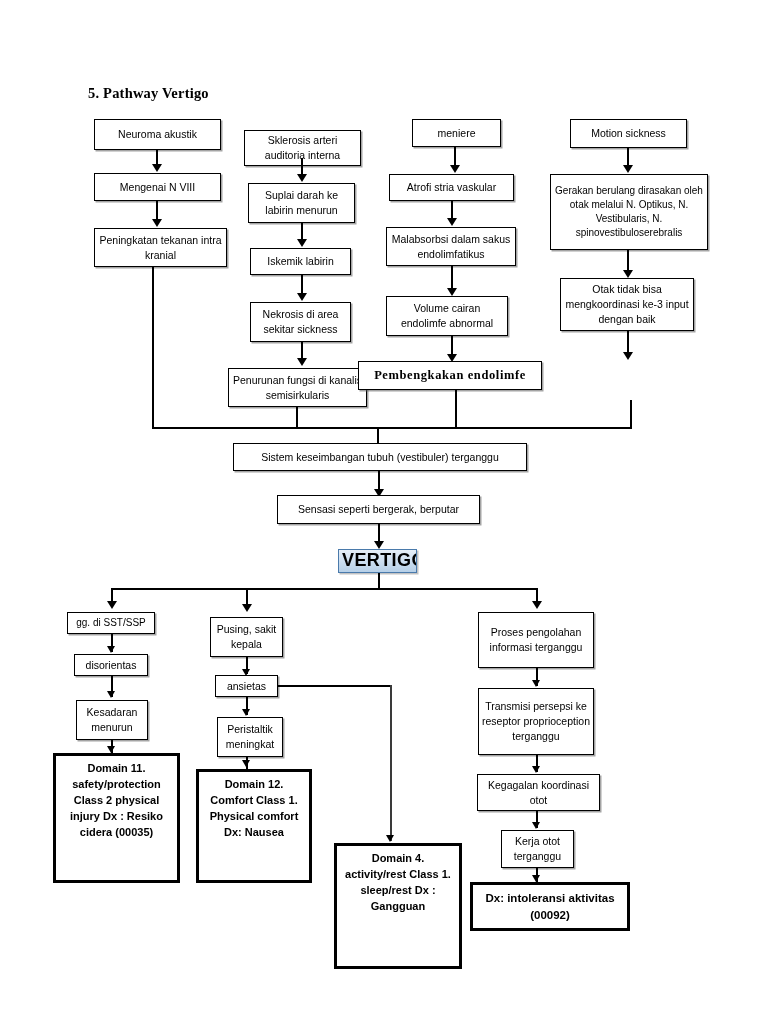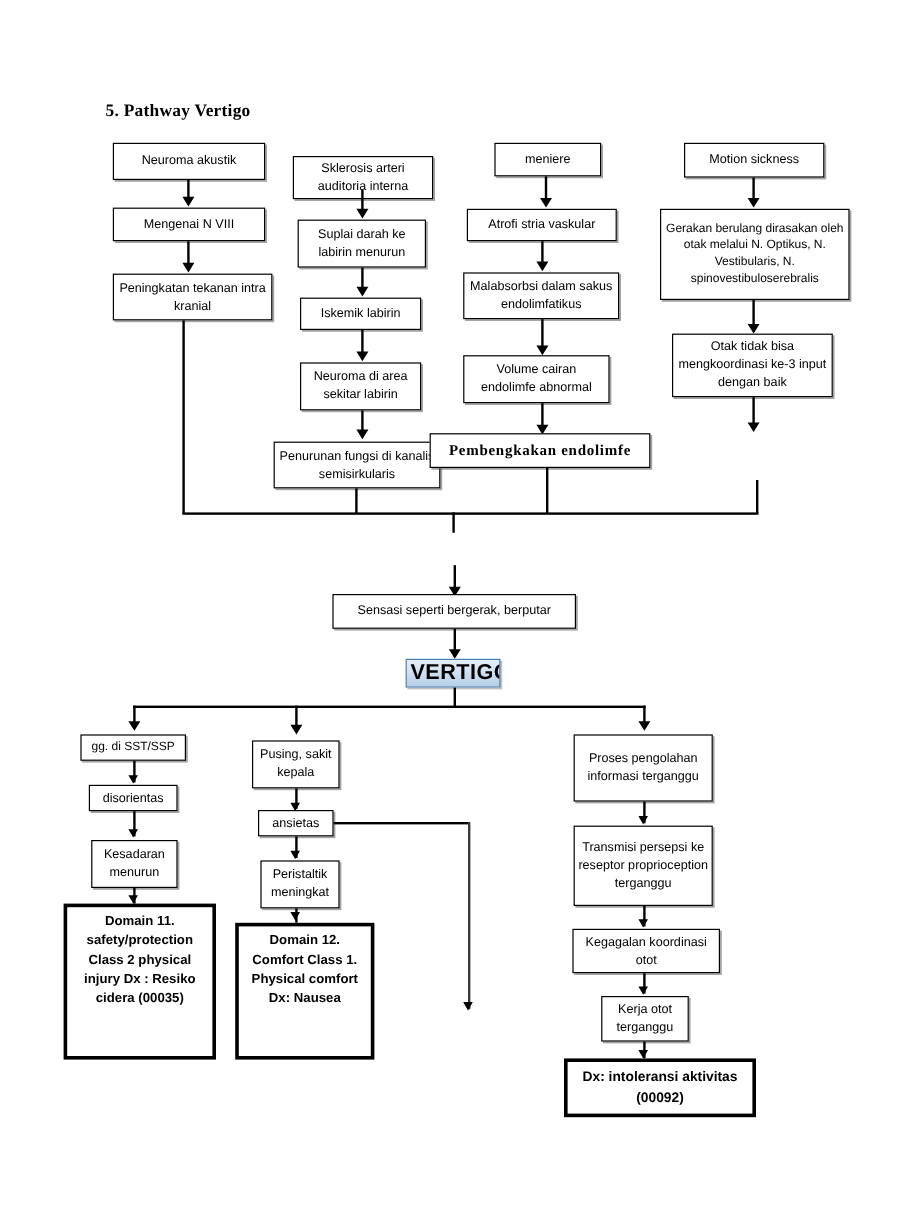--- a/index.html
+++ b/index.html
@@ -146,21 +146,21 @@
   <div class="vline" style="left:301px; top:223px; height:22px;"></div>
   <div class="arrow" style="left:297px; top:239px;"></div>
 
   <div class="box" style="left:250px; top:248px; width:101px; height:27px;">
     <span>Iskemik labirin</span>
   </div>
   <div class="vline" style="left:301px; top:275px; height:24px;"></div>
   <div class="arrow" style="left:297px; top:293px;"></div>
 
   <div class="box" style="left:250px; top:302px; width:101px; height:40px;">
-    <span>Neuroma di area sekitar labirin</span>
+    <span>Nekrosis di area sekitar sickness</span>
   </div>
   <div class="vline" style="left:301px; top:342px; height:22px;"></div>
   <div class="arrow" style="left:297px; top:358px;"></div>
 
   <div class="box" style="left:228px; top:368px; width:139px; height:39px;">
     <span>Penurunan fungsi di kanalis semisirkularis</span>
   </div>
   <div class="vline" style="left:296px; top:407px; height:21px;"></div>
 
   <div class="box" style="left:412px; top:119px; width:89px; height:28px;">
@@ -208,20 +208,23 @@
     <span>Otak tidak bisa mengkoordinasi ke-3 input dengan baik</span>
   </div>
   <div class="vline" style="left:627px; top:331px; height:27px;"></div>
   <div class="arrow" style="left:623px; top:352px;"></div>
 
   <div class="vline" style="left:630px; top:400px; height:28px;"></div>
 
   <div class="hline" style="left:152px; top:427px; width:480px;"></div>
   <div class="vline" style="left:377px; top:427px; height:17px;"></div>
 
+  <div class="box" style="left:233px; top:443px; width:294px; height:28px;">
+    <span>Sistem keseimbangan tubuh  (vestibuler) terganggu</span>
+  </div>
   <div class="vline" style="left:378px; top:471px; height:24px;"></div>
   <div class="arrow" style="left:374px; top:489px;"></div>
 
   <div class="box" style="left:277px; top:495px; width:203px; height:29px;">
     <span>Sensasi seperti bergerak, berputar</span>
   </div>
   <div class="vline" style="left:378px; top:524px; height:23px;"></div>
   <div class="arrow" style="left:374px; top:541px;"></div>
 
   <div class="box vertigo" style="left:338px; top:549px; width:79px; height:24px;">
@@ -282,20 +285,23 @@
   <div class="box" style="left:217px; top:717px; width:66px; height:40px;">
     <span>Peristaltik meningkat</span>
   </div>
   <div class="vline" style="left:246px; top:757px; height:12px;"></div>
   <div class="arrow small" style="left:242px; top:760px;"></div>
 
   <div class="box diag" style="left:196px; top:769px; width:116px; height:114px;">
     <span>Domain 12. Comfort Class 1. Physical comfort Dx: Nausea</span>
   </div>
 
+  <div class="box diag" style="left:334px; top:843px; width:128px; height:126px;">
+    <span>Domain 4. activity/rest Class 1. sleep/rest Dx : Gangguan</span>
+  </div>
 
   <div class="box" style="left:478px; top:612px; width:116px; height:56px;">
     <span>Proses pengolahan informasi terganggu</span>
   </div>
   <div class="vline" style="left:536px; top:668px; height:18px;"></div>
   <div class="arrow small" style="left:532px; top:680px;"></div>
 
   <div class="box" style="left:478px; top:688px; width:116px; height:67px;">
     <span>Transmisi persepsi ke reseptor proprioception terganggu</span>
   </div>

